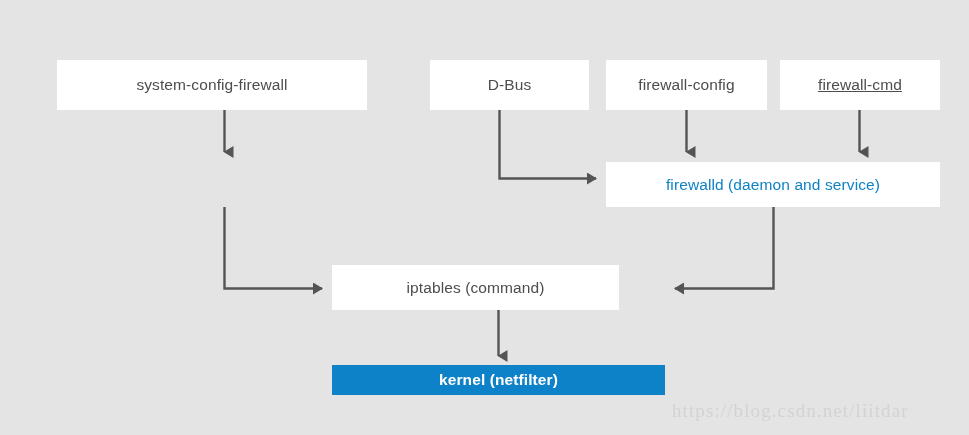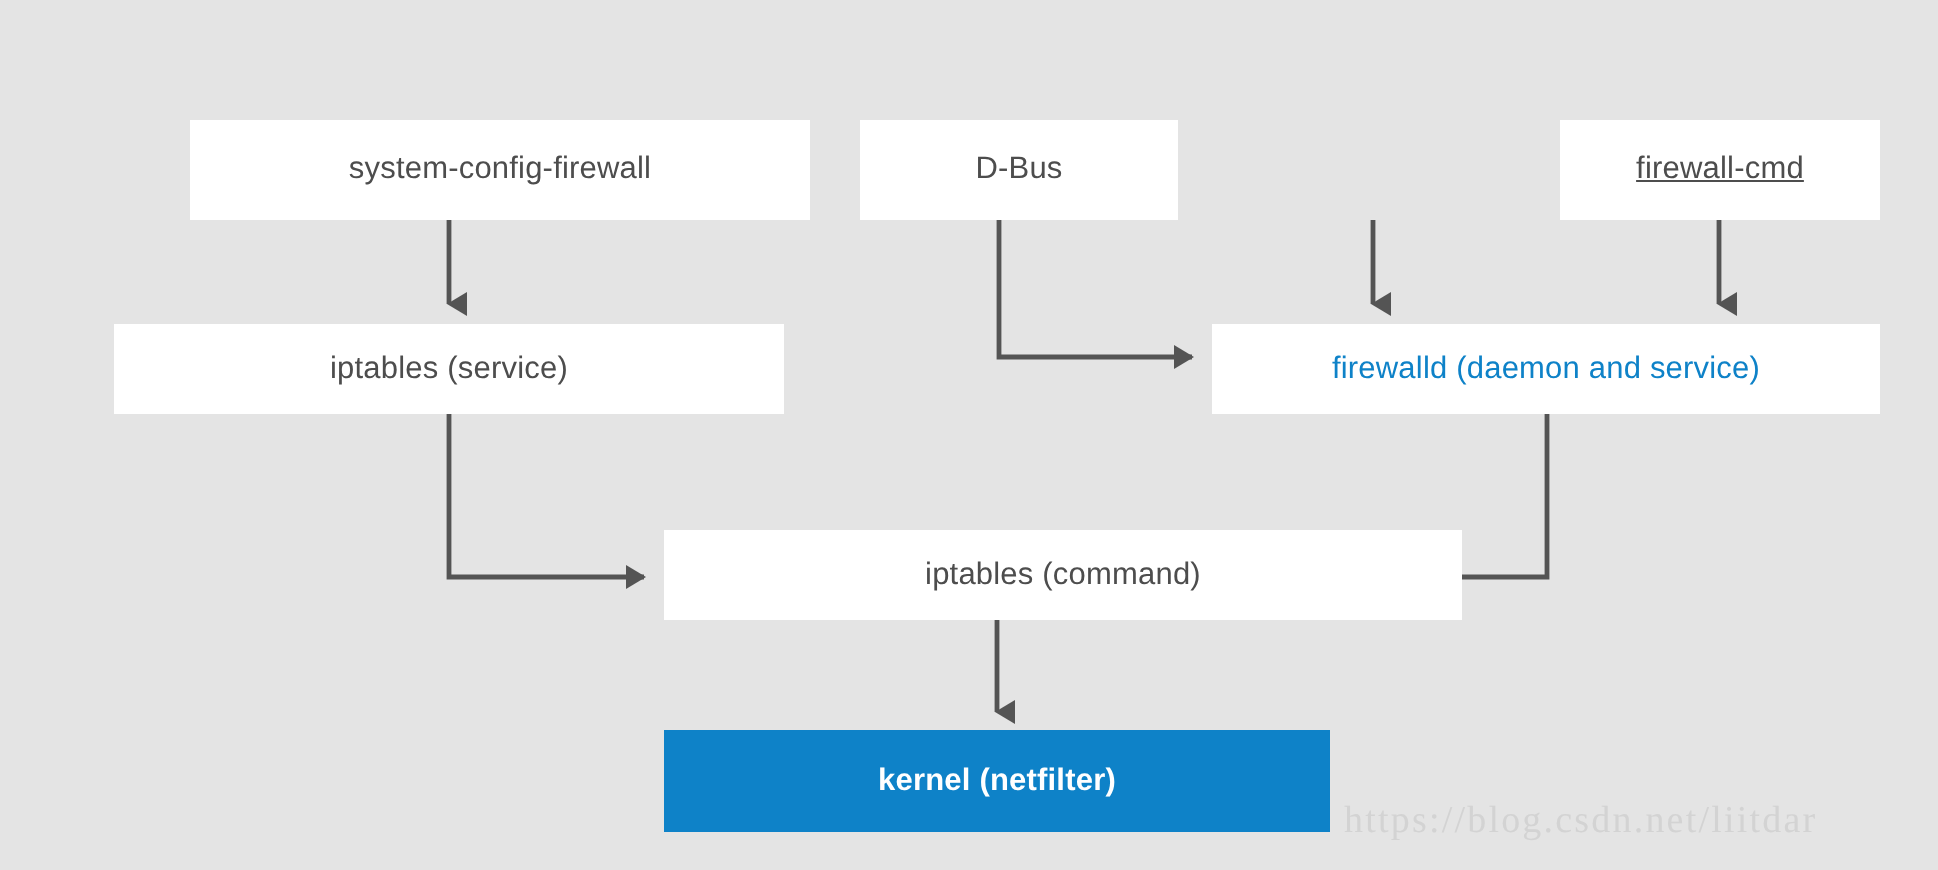--- a/index.html
+++ b/index.html
@@ -87,44 +87,44 @@
 
     <path d="M859.5 110 L859.5 152" stroke="#545454" stroke-width="2.4" fill="none" marker-end="url(#arrow-down)"></path>
 
     <path d="M224.5 207 L224.5 288.5 L322 288.5" stroke="#545454" stroke-width="2.4" fill="none" marker-end="url(#arrow-right)"></path>
 
     <path d="M773.5 207 L773.5 288.5 L675 288.5" stroke="#545454" stroke-width="2.4" fill="none" marker-end="url(#arrow-left)"></path>
 
     <path d="M498.5 310 L498.5 356" stroke="#545454" stroke-width="2.4" fill="none" marker-end="url(#arrow-down)"></path>
   </svg>
 
-  <div class="node" style="left:57px; top:60px; width:310px; height:50px;margin-left:38px;">
+  <div class="node" style="left:57px; top:60px; width:310px; height:50px;">
     <span>system-config-firewall</span>
   </div>
 
   <div class="node" style="left:430px; top:60px; width:159px; height:50px;justify-content:center;">
     <span>D-Bus</span>
   </div>
 
+  <div class="node" style="left:606px; top:60px; width:161px; height:50px;">
+    <span>firewall-config</span>
+  </div>
 
   <div class="node" style="left:780px; top:60px; width:160px; height:50px;text-decoration:underline;">
     <span>firewall-cmd</span>
   </div>
 
-  <div class="node" style="left:57px; top:162px; width:335px; height:45px;">
-    <span>iptables (service)</span>
-  </div>
 
   <div class="node accent-text" style="left:606px; top:162px; width:334px; height:45px;">
     <span>firewalld (daemon and service)</span>
   </div>
 
-  <div class="node" style="left:332px; top:265px; width:399px; height:45px;">
+  <div class="node" style="left:332px; top:265px; width:287px; height:45px;">
     <span>iptables (command)</span>
   </div>
 
-  <div class="node accent-fill" style="left:332px; top:365px; width:333px; height:51px;">
+  <div class="node accent-fill" style="left:332px; top:365px; width:333px; height:30px;">
     <span>kernel (netfilter)</span>
   </div>
 
   <div class="watermark">https://blog.csdn.net/liitdar</div>
 
 </div>
 
 </body></html>

